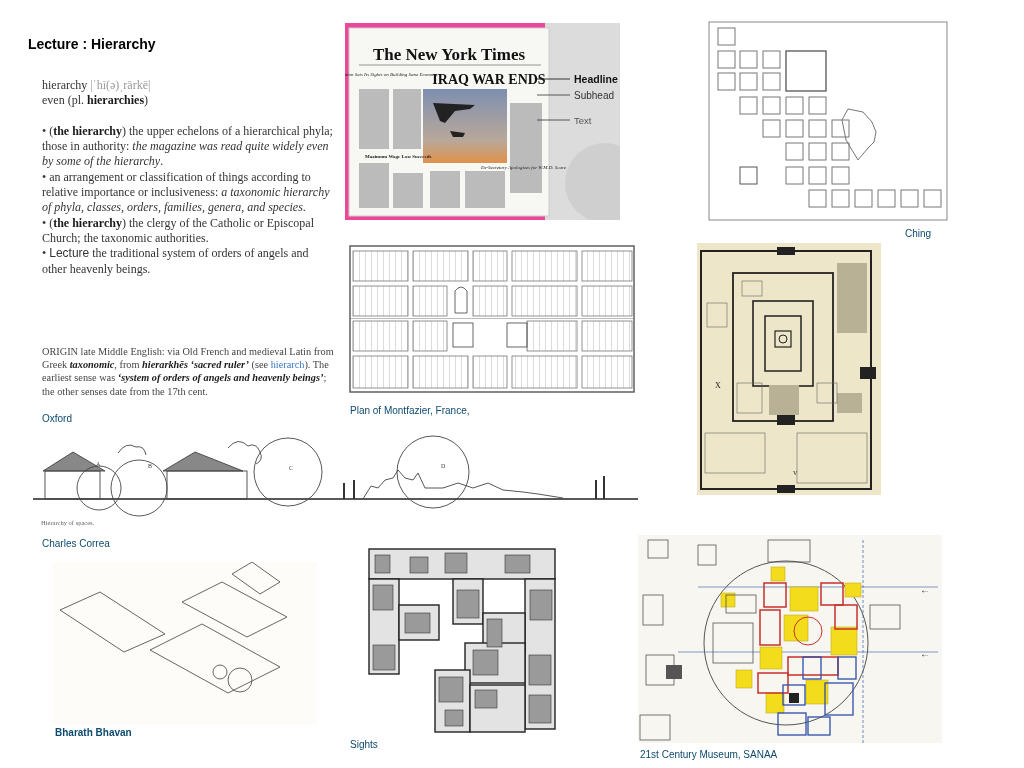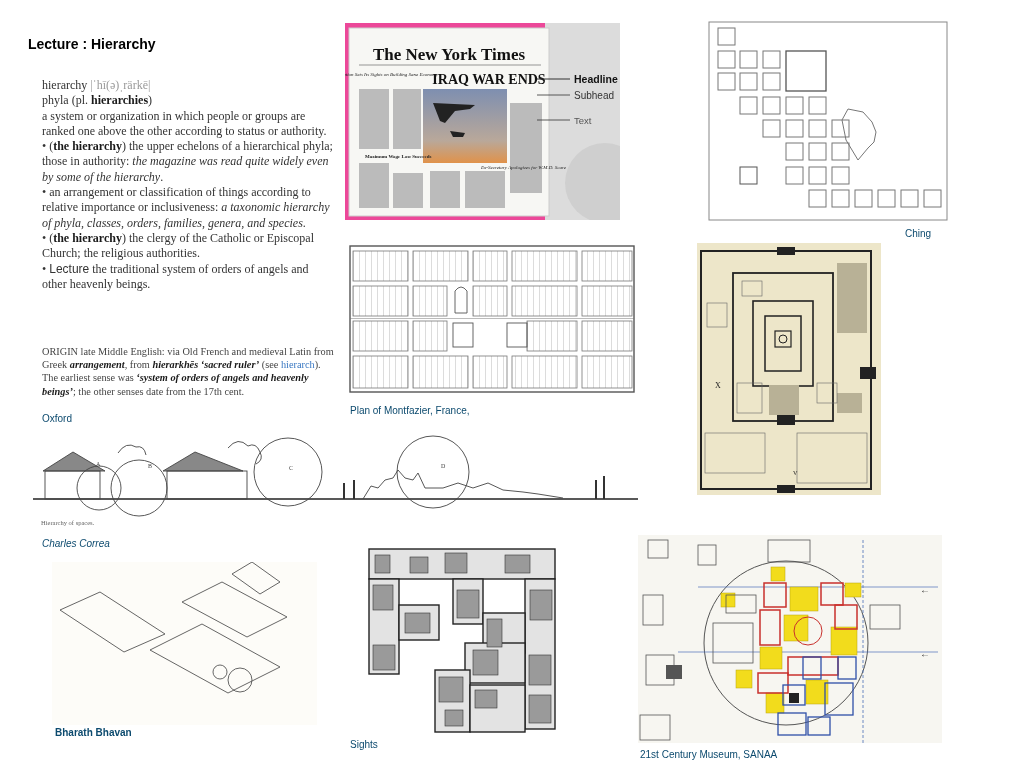--- a/index.html
+++ b/index.html
@@ -19,30 +19,30 @@
   svg { display: block; }
 </style>
 </head>
 <body>
 
 <div class="abs title">Lecture : Hierarchy</div>
 
 <div class="abs dict">
   <span>hierarchy</span>
   <span class="pron">|ˈhī(ə)ˌrärkē|</span><br>
-  <span>phyla (pl. </span><b>hierarchies</b><span>)</span><br>
-  <span>a system or organization in which people or groups are ranked one above the other according to status or authority.</span><br>
+  <span>even (pl. </span><b>hierarchies</b><span>)</span><br>
+  <br>
   <span>• (</span><b>the hierarchy</b><span>) the upper echelons of a hierarchical phyla; those in authority: </span><i>the magazine was read quite widely even by some of the hierarchy</i><span>.</span><br>
   <span>• an arrangement or classification of things according to relative importance or inclusiveness: </span><i>a taxonomic hierarchy of phyla, classes, orders, families, genera, and species</i><span>.</span><br>
-  <span>• (</span><b>the hierarchy</b><span>) the clergy of the Catholic or Episcopal Church; the religious authorities.</span><br>
+  <span>• (</span><b>the hierarchy</b><span>) the clergy of the Catholic or Episcopal Church; the taxonomic authorities.</span><br>
   <span>• </span><span class="sans">Lecture</span><span> the traditional system of orders of angels and other heavenly beings.</span>
 </div>
 
 <div class="abs origin">
-  <span>ORIGIN</span><span> late Middle English: via Old French and medieval Latin from Greek </span><b><i>arrangement</i></b><span>, from </span><b><i>hierarkhēs ‘sacred ruler’</i></b><span> (see </span><span class="link">hierarch</span><span>). The earliest sense was </span><b><i>‘system of orders of angels and heavenly beings’</i></b><span>; the other senses date from the 17th cent.</span>
+  <span>ORIGIN</span><span> late Middle English: via Old French and medieval Latin from Greek </span><b><i>taxonomic</i></b><span>, from </span><b><i>hierarkhēs ‘sacred ruler’</i></b><span> (see </span><span class="link">hierarch</span><span>). The earliest sense was </span><b><i>‘system of orders of angels and heavenly beings’</i></b><span>; the other senses date from the 17th cent.</span>
 </div>
 
 <div class="abs caption" style="left:42px; top:413px;">Oxford</div>
 
 <div class="abs panel" style="left:345px; top:23px; width:275px; height:197px; background:#ec4899;">
   <svg width="330" height="197" viewBox="0 0 330 197">
     <rect x="200" y="0" width="130" height="197" fill="#dcdcdc"></rect>
     <circle cx="260" cy="160" r="40" fill="#cfcfcf"></circle>
     <rect x="4" y="5" width="200" height="188" fill="#f7f7f4" stroke="#ccc"></rect>
     <text x="104" y="37" text-anchor="middle" font-family="Liberation Serif, serif" font-size="17" font-weight="bold" fill="#111">The New York Times</text>
@@ -214,21 +214,21 @@
       <rect x="562" y="52" width="2" height="19"></rect>
         <rect x="570" y="48" width="2" height="23"></rect>
     </g>
     <text x="63" y="38" font-family="Liberation Serif, serif" font-size="6" fill="#444">A</text>
     <text x="115" y="40" font-family="Liberation Serif, serif" font-size="6" fill="#444">B</text>
     <text x="256" y="42" font-family="Liberation Serif, serif" font-size="6" fill="#444">C</text>
     <text x="408" y="40" font-family="Liberation Serif, serif" font-size="6" fill="#444">D</text>
     <text x="8" y="97" font-family="Liberation Serif, serif" font-size="6.5" fill="#666">Hierarchy of spaces.</text>
   </svg>
 </div>
-<div class="abs caption" style="left:42px; top:538px;font-style:italic;">Charles Correa</div>
+<div class="abs caption" style="left:42px; top:538px;">Charles Correa</div>
 
 <div class="abs panel" style="left:52px; top:562px; width:265px; height:163px; background:#fdfcf8;">
   <svg width="265" height="163" viewBox="0 0 265 163">
     <g fill="none" stroke="#555" stroke-width="0.9">
       <path d="M8 48 L48 30 L113 72 L72 90 Z"></path>
       <path d="M130 40 L170 20 L235 55 L195 75 Z"></path>
       <path d="M98 88 L150 62 L228 105 L176 131 Z"></path>
       <path d="M180 12 L200 0 L228 20 L208 32 Z"></path>
       <circle cx="168" cy="110" r="7"></circle>
       <circle cx="188" cy="118" r="12"></circle>

